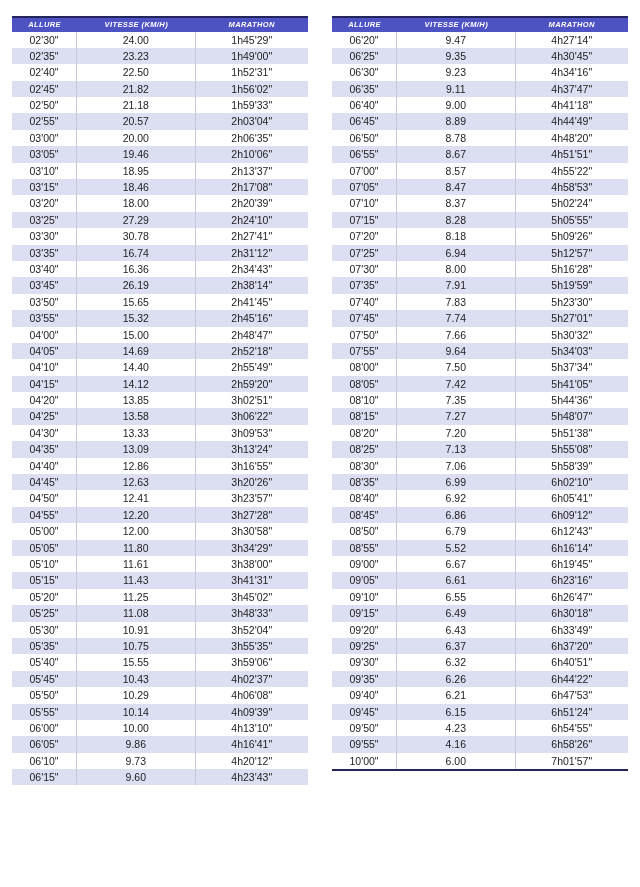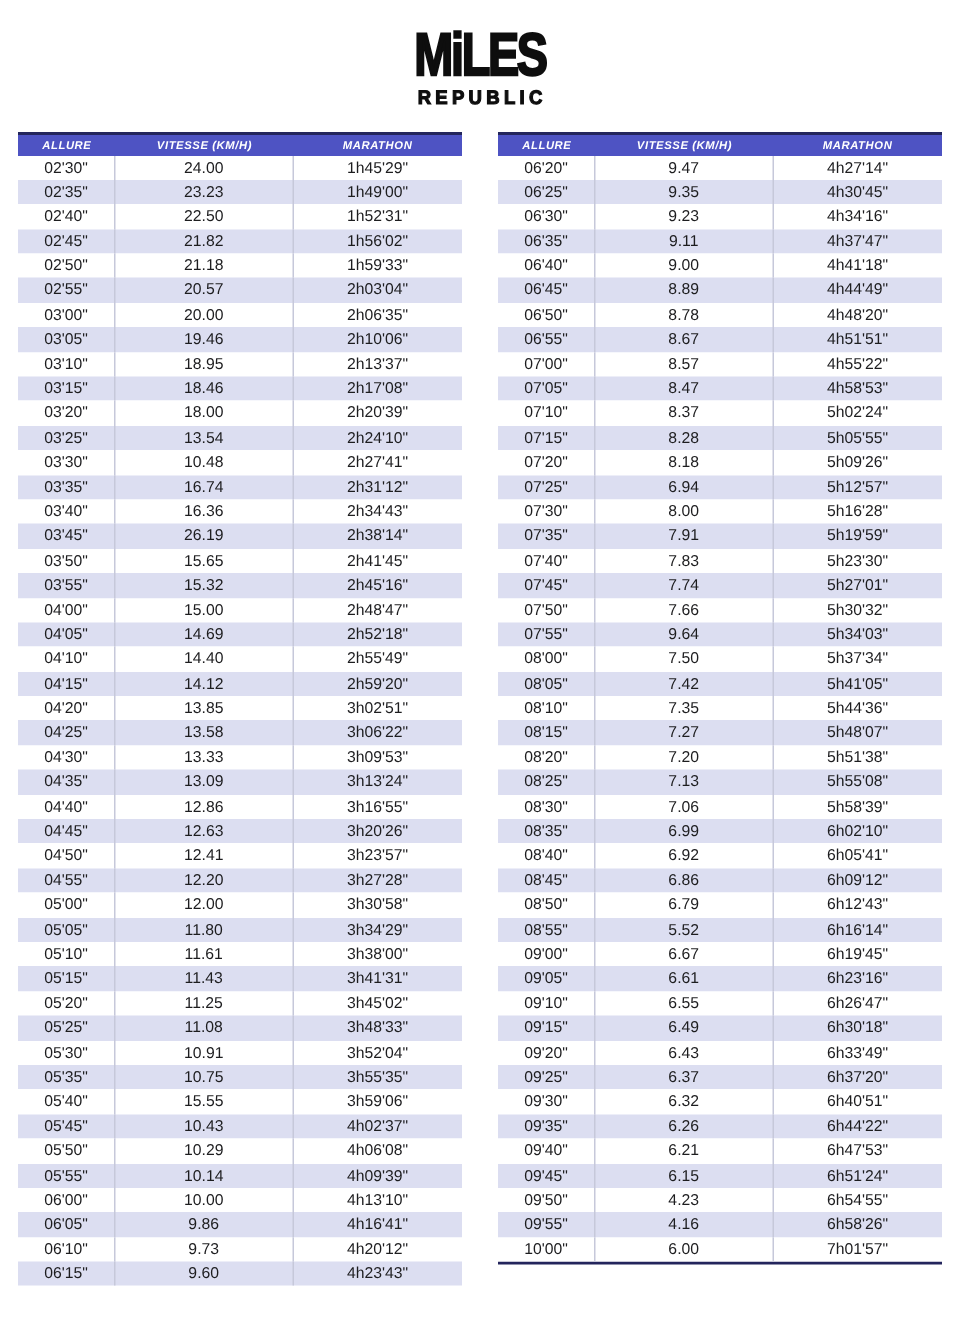--- a/index.html
+++ b/index.html
@@ -53,24 +53,20 @@
   .td:not(:last-child){border-right:1px solid var(--grid_line);}
   .c0{width:22%;}
   .c1{width:40%;}
   .c2{width:38%;}
 </style>
 </head>
 <body>
 
 <div class="page">
 
-  <div class="logo-wrap">
-    <div class="logo-line1">MiLES</div>
-    <div class="logo-line2">REPUBLIC</div>
-  </div>
 
   <div class="tables">
     <div class="tbl">
         <div class="thead">
           <div class="th c0">ALLURE</div>
           <div class="th c1">VITESSE (KM/H)</div>
           <div class="th c2">MARATHON</div>
         </div>
         <div class="trow">
           <div class="td c0">02'30"</div>
@@ -122,26 +118,26 @@
           <div class="td c1">18.46</div>
           <div class="td c2">2h17'08"</div>
         </div>
         <div class="trow">
           <div class="td c0">03'20"</div>
           <div class="td c1">18.00</div>
           <div class="td c2">2h20'39"</div>
         </div>
         <div class="trow alt">
           <div class="td c0">03'25"</div>
-          <div class="td c1">13.54</div>
+          <div class="td c1">27.29</div>
           <div class="td c2">2h24'10"</div>
         </div>
         <div class="trow">
           <div class="td c0">03'30"</div>
-          <div class="td c1">10.48</div>
+          <div class="td c1">30.78</div>
           <div class="td c2">2h27'41"</div>
         </div>
         <div class="trow alt">
           <div class="td c0">03'35"</div>
           <div class="td c1">16.74</div>
           <div class="td c2">2h31'12"</div>
         </div>
         <div class="trow">
           <div class="td c0">03'40"</div>
           <div class="td c1">16.36</div>

